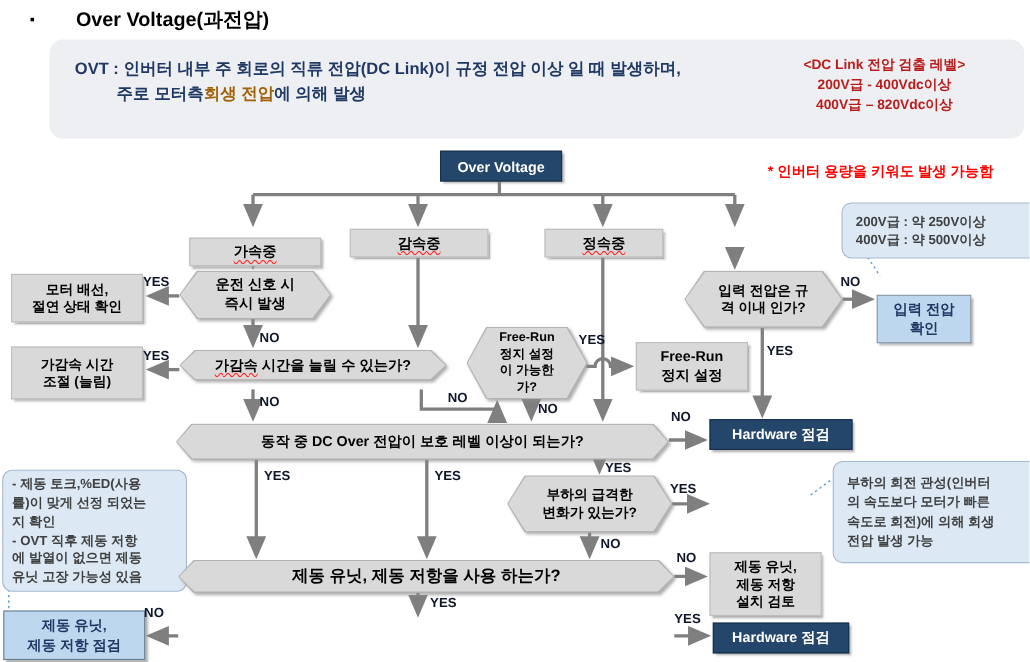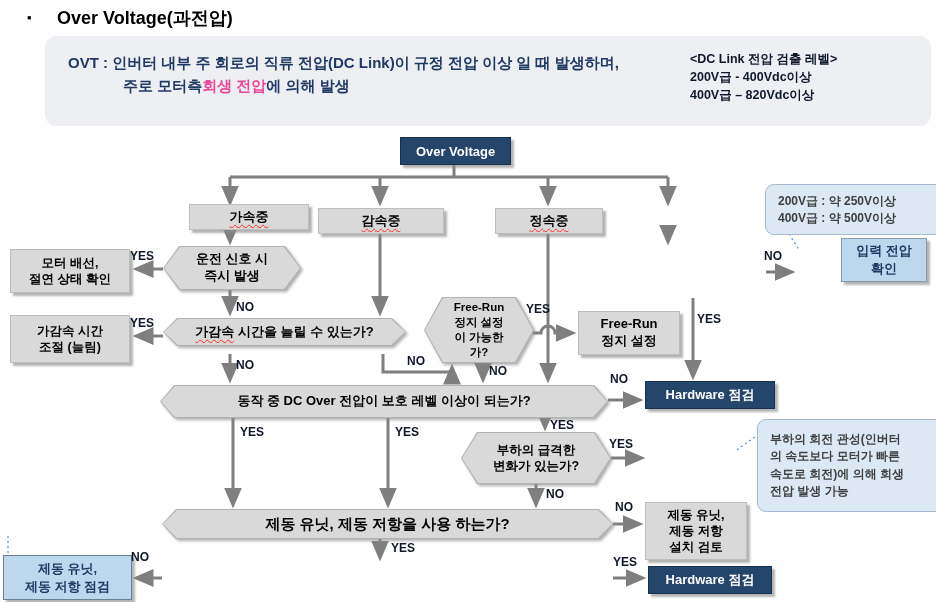--- a/index.html
+++ b/index.html
@@ -5,22 +5,22 @@
   html,body{margin:0;padding:0;background:#fff;}
   #stage{position:relative;width:936px;height:602px;background:#ffffff;overflow:hidden;
          font-family:"Liberation Sans","DejaVu Sans",sans-serif;}
   .abs{position:absolute;}
   .pre{white-space:pre-line;}
   
   .bullet{font-size:13px;color:#000;font-weight:bold;}
   .pagetitle{font-size:18px;font-weight:bold;color:#000;letter-spacing:0px;}
   .panel{background:#edeff2;border-radius:12px;}
   .ovt{color:#1f3864;font-weight:bold;font-size:15px;line-height:1.5;}
-  .ovt .red{color:#ec4899;}
-  .detect{color:#0f172a;font-weight:bold;font-size:12.5px;line-height:1.45;text-align:left;}
+  .ovt .red{color:#a16207;}
+  .detect{color:#b91c1c;font-weight:bold;font-size:12.5px;line-height:1.45;text-align:center;}
   .warn{color:#ff0000;font-weight:bold;font-size:13px;}
   
   .grect,.nrect,.brect{display:flex;align-items:center;justify-content:center;text-align:center;
       font-weight:bold;box-shadow:2.5px 2.5px 2px rgba(140,140,140,0.65);}
   .grect{background:#d9d9d9;border:1px solid #bdbdbd;color:#000;font-size:12.5px;line-height:1.3;}
   .nrect{background:#24466a;border:1px solid #17304b;color:#fff;font-size:13px;}
   .brect{background:#bdd7ee;border:1px solid #8c9aa8;color:#1f3864;font-size:13px;line-height:1.35;}
   .statebox{font-size:13px;}
   .wavy{text-decoration:underline;text-decoration-style:wavy;text-decoration-color:#ff2a2a;
         text-decoration-thickness:1px;text-underline-offset:3px;}
@@ -35,26 +35,26 @@
         font-weight:600;display:flex;align-items:center;}
   .elabel{position:absolute;font-weight:bold;font-size:12px;color:#0f172a;}
   svg.wires{position:absolute;left:0;top:0;pointer-events:none;}
 </style>
 </head>
 <body>
 
 <div id="stage">
 
   <span class="abs bullet" style="left:27px;top:10px;">▪</span>
-  <div class="abs pagetitle" style="left:57px;top:6px;text-align:center;">Over Voltage(과전압)</div>
+  <div class="abs pagetitle" style="left:69px;top:6px;text-align:center;">Over Voltage(과전압)</div>
 
   <div class="abs panel" style="left:45px;top:36px;width:886px;height:90px;"></div>
   <div class="abs ovt" style="left:68px;top:52px;width:610px;">
     <span>OVT : </span><span>인버터 내부 주 회로의 직류 전압(DC Link)이 규정 전압 이상 일 때 발생하며,</span><br>
-    <span style="display:inline-block;margin-left:55px;">주로 모터측 </span><span class="red">회생 전압</span><span>에 의해 발생</span>
+    <span style="display:inline-block;margin-left:38px;">주로 모터측 </span><span class="red">회생 전압</span><span>에 의해 발생</span>
   </div>
   <div class="abs detect" style="left:690px;top:50px;width:228px;">
     <span>&lt;DC Link 전압 검출 레벨&gt;</span><br>
     <span>200V급 - 400Vdc이상</span><br>
     <span>400V급 – 820Vdc이상</span>
   </div>
 
   <svg class="wires" width="936" height="602">
     <defs>
       <marker id="ah" markerWidth="8" markerHeight="8" refX="5.5" refY="3" orient="auto">
@@ -93,24 +93,25 @@
       <path d="M533 333 H 541 A 7 7 0 0 1 555 333 H 572" marker-end="url(#ah)"></path>
     </g>
     <g stroke="#5b9bd5" stroke-width="1.3" stroke-dasharray="2 3" fill="none">
       <path d="M789 234 L 800 251"></path>
       <path d="M737 450 L 756 436"></path>
       <path d="M8 536 V 556"></path>
     </g>
   </svg>
 
   <div class="abs nrect" style="left:400px;top:137px;width:109px;height:26px;">Over Voltage</div>
+  <div class="abs warn" style="left:698px;top:147px;">* 인버터 용량을 키워도 발생 가능함</div>
   <div class="abs note pre" style="left:765px;top:184px;width:160px;height:49px;padding:0 12px;font-size:12px;line-height:1.4;">200V급 : 약 250V이상
 400V급 : 약 500V이상</div>
 
-  <div class="abs grect statebox" style="left:172px;top:204px;width:118px;height:24px;margin-left:17px;">
+  <div class="abs grect statebox" style="left:172px;top:216px;width:118px;height:24px;">
       <span class="wavy">가속중</span>
     </div>
   <div class="abs grect statebox" style="left:318px;top:208px;width:124px;height:24px;">
       <span class="wavy">감속중</span>
     </div>
   <div class="abs grect statebox" style="left:495px;top:208px;width:106px;height:24px;">
       <span class="wavy">정속중</span>
     </div>
 
   <div class="hex" style="left:163px;top:246px;width:138px;height:44px;--c:16px;">
@@ -136,41 +137,53 @@
     <div class="edge"></div>
       <div class="face"></div>
     <div class="label pre" style="font-size:11.5px;">Free-Run
 정지 설정
 이 가능한
 가?</div>
   </div>
   <div class="abs grect pre" style="left:578px;top:311px;width:100px;height:42px;font-size:13px;">Free-Run
 정지 설정</div>
 
-  <div class="abs brect pre" style="left:797px;top:238px;width:84px;height:42px;margin-left:44px;">입력 전압
+  <div class="hex" style="left:622px;top:246px;width:144px;height:52px;--c:18px;">
+    <div class="edge"></div>
+      <div class="face"></div>
+    <div class="label pre" style="font-size:12.5px;">입력 전압은 규
+격 이내 인가?</div>
+  </div>
+  <div class="abs brect pre" style="left:797px;top:268px;width:84px;height:42px;">입력 전압
 확인</div>
 
   <div class="hex" style="left:160px;top:385px;width:448px;height:33px;--c:14px;">
     <div class="edge"></div>
       <div class="face"></div>
     <div class="label" style="font-size:13px;">동작 중 DC Over 전압이 보호 레벨 이상이 되는가?</div>
   </div>
   <div class="abs nrect" style="left:645px;top:381px;width:128px;height:26px;">Hardware 점검</div>
 
   <div class="hex" style="left:461px;top:432px;width:150px;height:52px;--c:16px;">
     <div class="edge"></div>
       <div class="face"></div>
     <div class="label pre" style="font-size:12.5px;">부하의 급격한
 변화가 있는가?</div>
   </div>
   <div class="abs note pre" style="left:757px;top:419px;width:173px;height:91px;padding:0 12px;font-size:12px;line-height:1.45;">부하의 회전 관성(인버터
 의 속도보다 모터가 빠른
 속도로 회전)에 의해 회생
 전압 발생 가능</div>
 
+  <div class="abs note pre" style="left:2px;top:427px;width:150px;height:109px;padding:0 8px;font-size:12px;line-height:1.4;">- 제동 토크,%ED(사용
+률)이 맞게 선정 되었는
+지 확인
+- OVT 직후 제동 저항
+에 발열이 없으면 제동
+유닛 고장 가능성 있음</div>
 
   <div class="hex" style="left:162px;top:509px;width:451px;height:30px;--c:14px;">
     <div class="edge"></div>
       <div class="face"></div>
     <div class="label" style="font-size:15px;">제동 유닛, 제동 저항을 사용 하는가?</div>
   </div>
   <div class="abs grect pre" style="left:645px;top:502px;width:100px;height:56px;">제동 유닛,
 제동 저항
 설치 검토</div>
 

